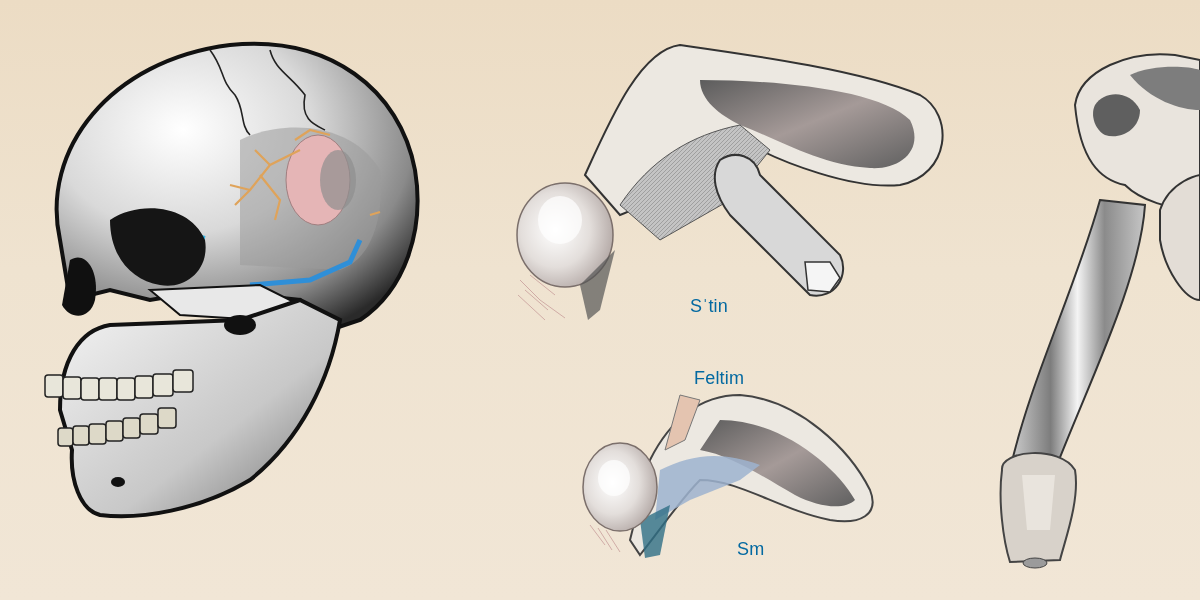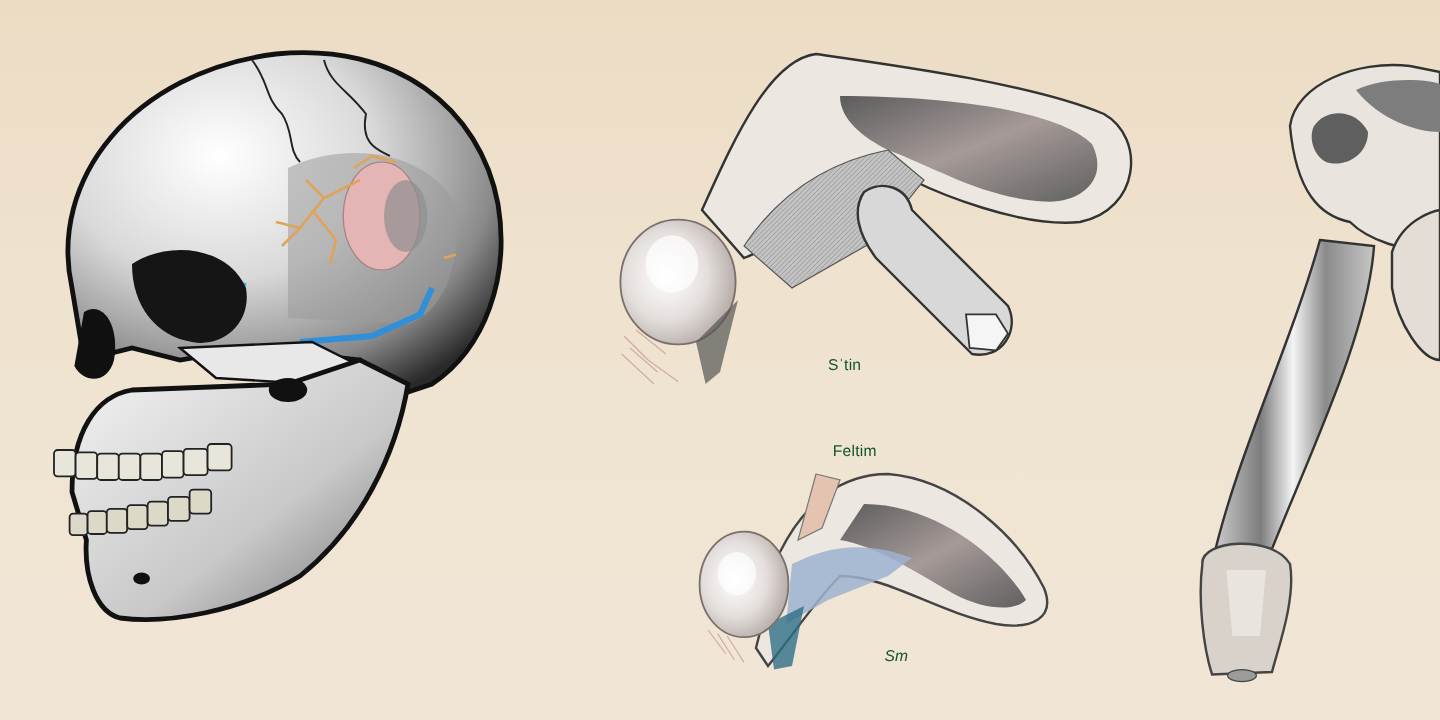--- a/index.html
+++ b/index.html
@@ -3,21 +3,21 @@
 <meta charset="utf-8">
 <style>
   html, body { margin:0; padding:0; }
   body {
     width:1200px; height:600px; overflow:hidden; position:relative;
     background: linear-gradient(180deg, #ecdcc4 0%, #efe3d0 45%, #f1e6d6 100%);
     font-family: "Liberation Sans", sans-serif;
   }
   #art { position:absolute; left:0; top:0; width:1200px; height:600px; }
   .label {
-    position:absolute; font-size:13px; color:#14532d; letter-spacing:0.2px;
+    position:absolute; font-size:18px; color:#0369a1; letter-spacing:0.2px;
     font-family: "Liberation Sans", sans-serif; white-space:nowrap;
   }
 </style>
 </head>
 <body>
 
 <svg id="art" viewBox="0 0 1200 600" xmlns="http://www.w3.org/2000/svg">
   <defs>
     <radialGradient id="skullG" cx="0.35" cy="0.3" r="0.8">
       <stop offset="0" stop-color="#ffffff"></stop>
@@ -168,13 +168,13 @@
     <path d="M1100 200 L1145 205 C1140 280 1090 380 1055 470 L1010 470 C1030 380 1075 290 1100 200 Z" fill="url(#shaftG)" stroke="#333" stroke-width="2"></path>
 
     <path d="M1002 470 C1000 450 1060 445 1075 470 C1080 500 1065 540 1060 560 L1010 562 C1003 540 998 500 1002 470 Z" fill="#d8d2ca" stroke="#444" stroke-width="2"></path>
     <path d="M1022 475 L1055 475 L1050 530 L1027 530 Z" fill="#e9e4dd"></path>
     <ellipse cx="1035" cy="563" rx="12" ry="5" fill="#9b9b9b" stroke="#444" stroke-width="1"></ellipse>
   </g>
 </svg>
 
 <div class="label" style="left:690px; top:296px;">Sˈtin</div>
 <div class="label" style="left:694px; top:320px;margin-top:48px;">Feltim</div>
-<div class="label" style="left:737px; top:539px;font-style:italic;">Sm</div>
+<div class="label" style="left:737px; top:539px;">Sm</div>
 
 </body></html>

